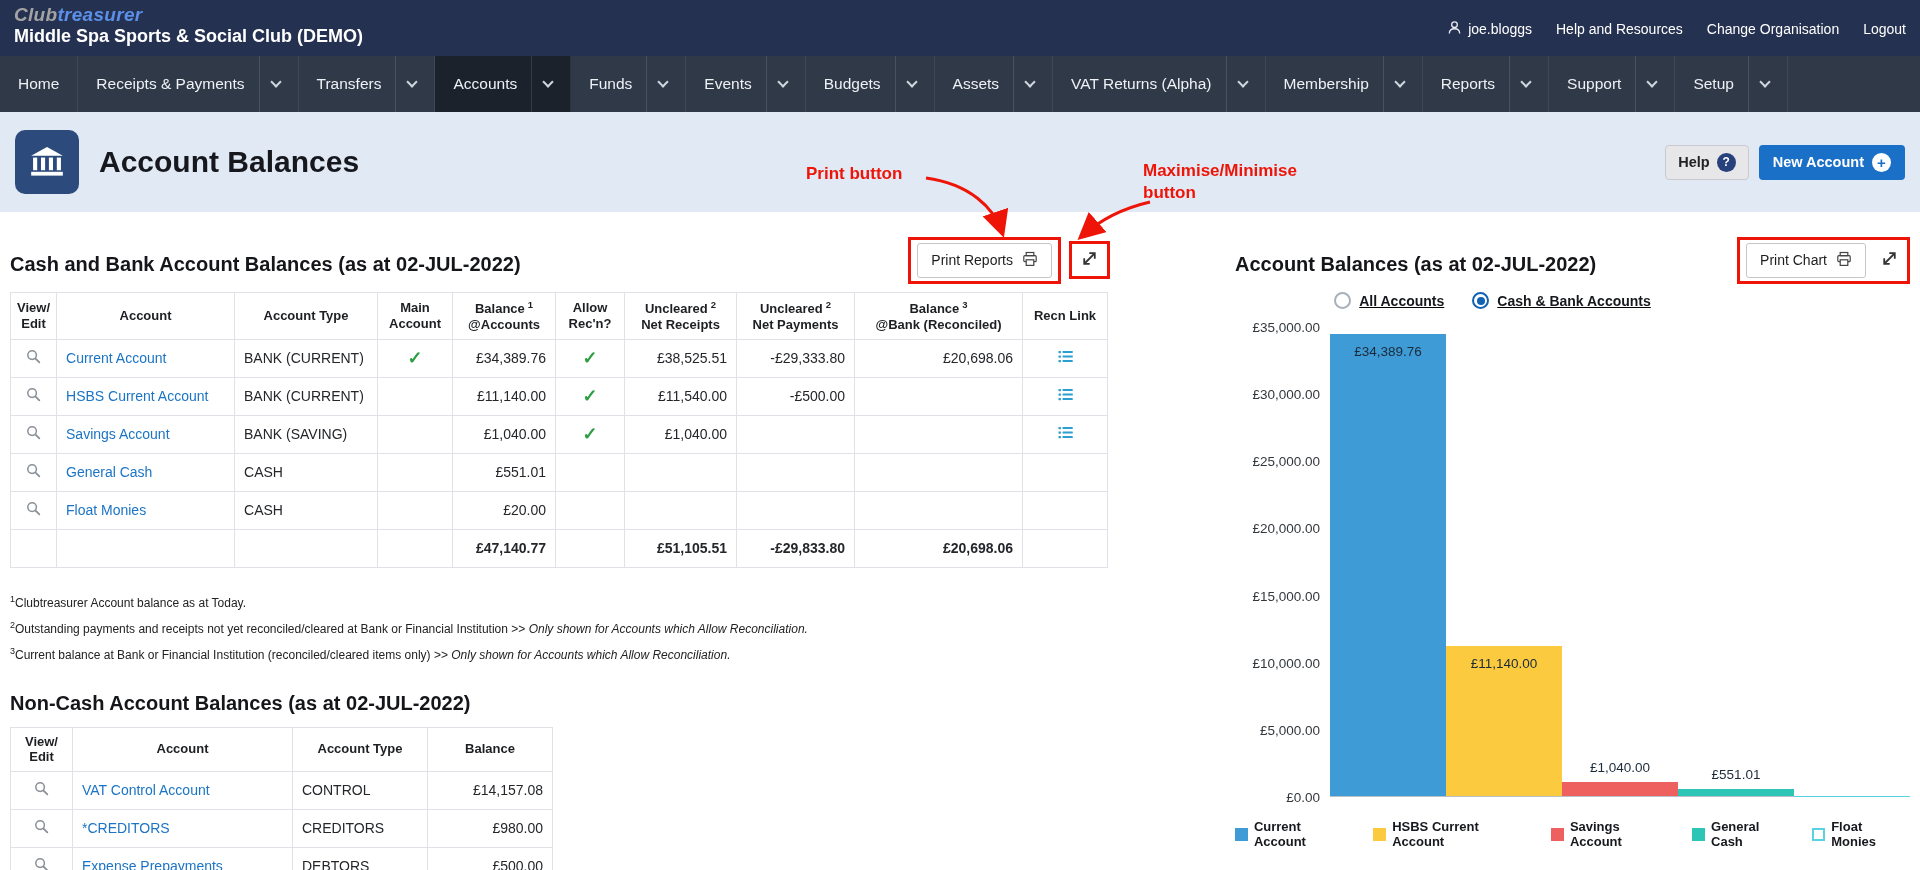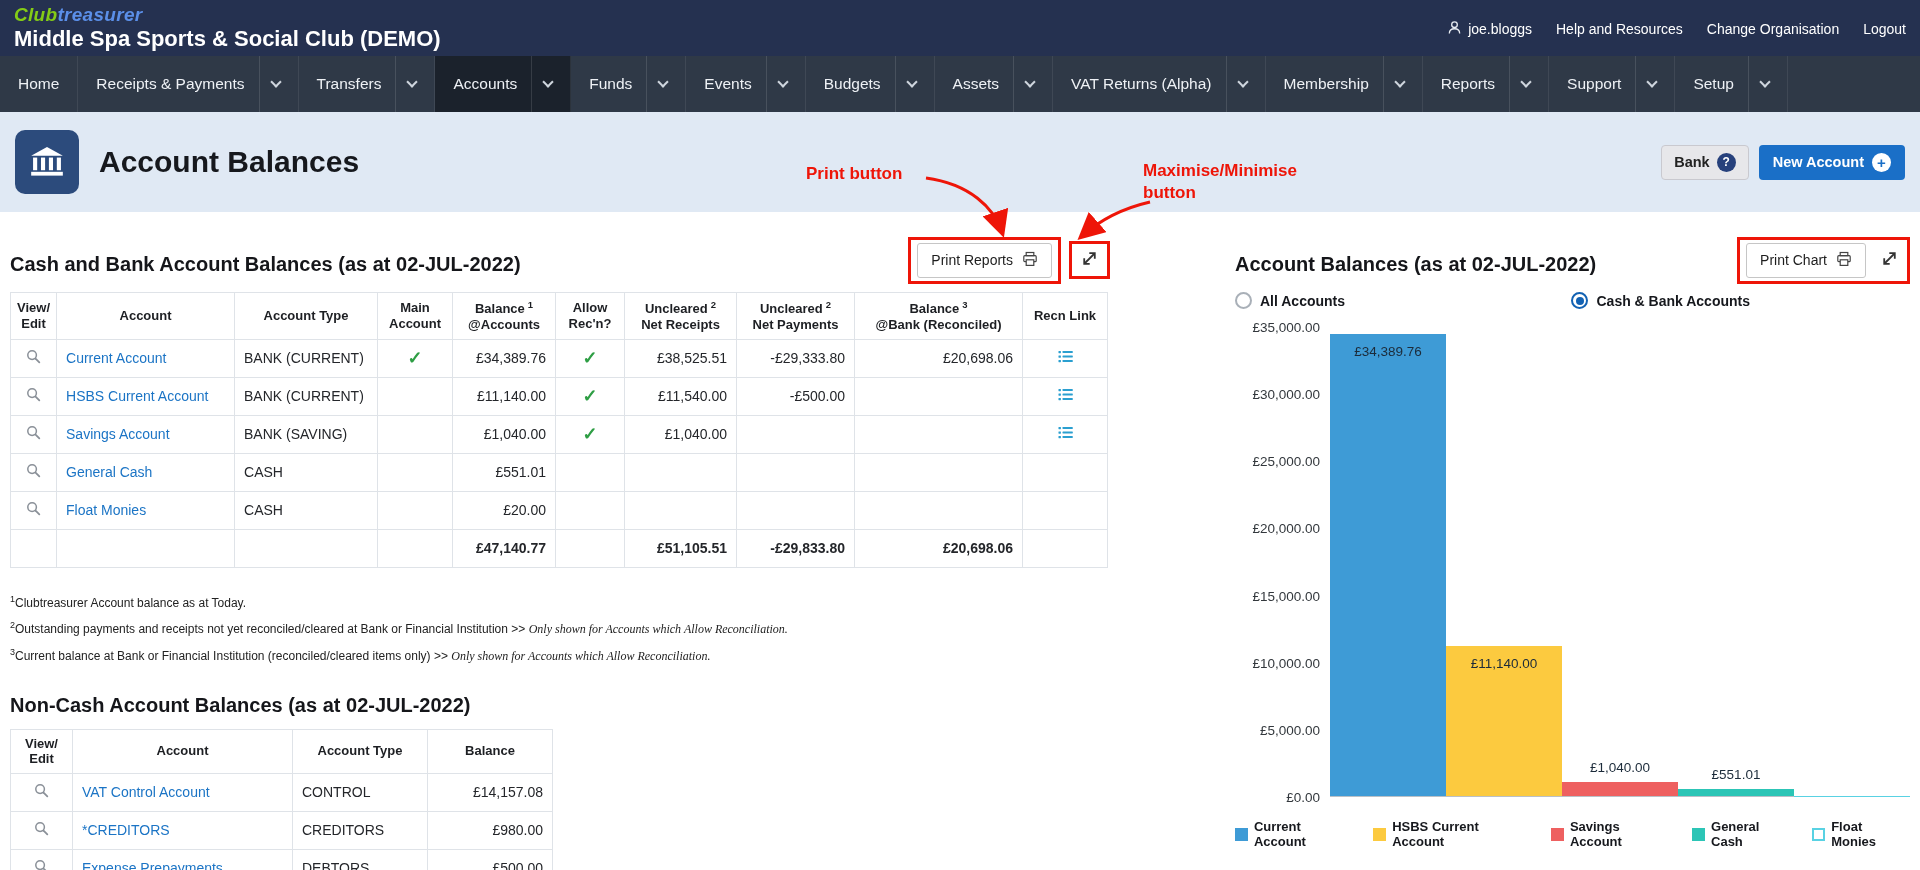--- a/index.html
+++ b/index.html
@@ -2,23 +2,23 @@
 <html><head>
 <meta charset="utf-8">
 <style>
   * { box-sizing: border-box; margin: 0; padding: 0; }
   html,body { width:1920px; height:870px; overflow:hidden; background:#fff;
     font-family:"Liberation Sans", sans-serif; position:relative; }
 
   
   .top-header { height:56px; background:#253150; color:#fff; padding:5px 14px 0; position:relative; }
   .logo { font-size:19px; font-weight:700; font-style:italic; letter-spacing:.3px; line-height:1; }
-  .logo .p1 { color:#84cc16; }
+  .logo .p1 { color:#a3a3a3; }
   .logo .p2 { color:#5b8fe8; }
-  .org-name { font-size:22px; font-weight:700; margin-top:2px; }
+  .org-name { font-size:18px; font-weight:700; margin-top:2px; }
   .top-right { position:absolute; right:14px; top:20px; display:flex; gap:24px; font-size:14px; align-items:center; }
   .top-user { display:flex; align-items:center; gap:6px; }
   .top-link { cursor:pointer; }
 
   
   .nav { height:56px; background:#2f3947; display:flex; align-items:stretch; color:#eef1f5; font-size:15.5px; }
   .nav-item { display:flex; align-items:center; padding:0 18px; border-right:1px solid rgba(255,255,255,.08); cursor:pointer; white-space:nowrap; }
   .nav-item.active { background:#1b222c; }
   .chev-wrap { margin-left:14px; padding-left:12px; border-left:1px solid rgba(255,255,255,.12); height:100%; display:flex; align-items:center; }
   .chev { width:8px; height:8px; border-right:2px solid #cfd6de; border-bottom:2px solid #cfd6de; transform:rotate(45deg); margin-top:-4px; }
@@ -53,25 +53,25 @@
   td.center { text-align:center; }
   a.acct-link { color:#1b74c5; text-decoration:none; cursor:pointer; }
   tr.tot td { font-weight:700; }
   sup.hsup { font-size:9.5px; margin-left:3px; }
   .check { color:#2e9e44; font-weight:700; font-size:18px; }
   .icon-btn-sm { background:none; border:none; padding:2px 3px; cursor:pointer; display:inline-flex; }
 
   .footnotes { margin-top:26px; }
   .footnote { font-size:12px; color:#222; margin-bottom:10px; }
   .footnote sup { font-size:9px; }
-  .fn-italic { font-style:italic;font-family:Liberation Serif, serif; }
+  .fn-italic { font-style:italic; }
   .noncash-title { margin-top:30px; margin-bottom:12px; }
 
   
-  .radio-row { display:flex; justify-content:space-between; gap:28px; margin:6px 0 18px; padding-right:160px; }
+  .radio-row { display:flex; justify-content:center; gap:28px; margin:6px 0 18px; padding-right:160px;text-decoration:underline; }
   .radio { display:flex; align-items:center; gap:8px; font-size:14px; font-weight:700; color:#16181d; cursor:pointer; }
   .radio-circle { width:17px; height:17px; border-radius:50%; border:2px solid #a9b0b8; background:#fff; position:relative; }
   .radio-circle.sel { border-color:#1262b3; }
   .radio-circle.sel::after { content:""; position:absolute; inset:2.5px; border-radius:50%; background:#1262b3; }
 
   .chart-row { display:flex; margin-top:14px; }
   .y-labels { width:95px; position:relative; height:470px; flex:0 0 95px; }
   .ytick { position:absolute; right:10px; transform:translateY(50%); font-size:13.5px; color:#33383d; white-space:nowrap; }
   .plot-area { flex:1; position:relative; height:470px; border-bottom:1px solid #b9c0c7; display:flex; align-items:flex-end; }
   .bar-wrap { flex:1; position:relative; display:flex; align-items:flex-end; justify-content:center; height:100%; }
@@ -200,21 +200,21 @@
       <rect x="3.2" y="9.2" width="2.6" height="8"></rect>
       <rect x="8.2" y="9.2" width="2.6" height="8"></rect>
       <rect x="13.2" y="9.2" width="2.6" height="8"></rect>
       <rect x="18.2" y="9.2" width="2.6" height="8"></rect>
       <rect x="2" y="18.2" width="20" height="2.4"></rect>
     </svg>
   </div>
   <div class="page-title">Account Balances</div>
   <div class="page-header-right">
     <button class="help-btn">
-      <span>Bank</span>
+      <span>Help</span>
       <span class="help-badge">?</span>
     </button>
     <button class="new-account-btn">
       <span>New Account</span>
       <span class="plus-badge">+</span>
     </button>
   </div>
 </div>
 
 <div class="content">

